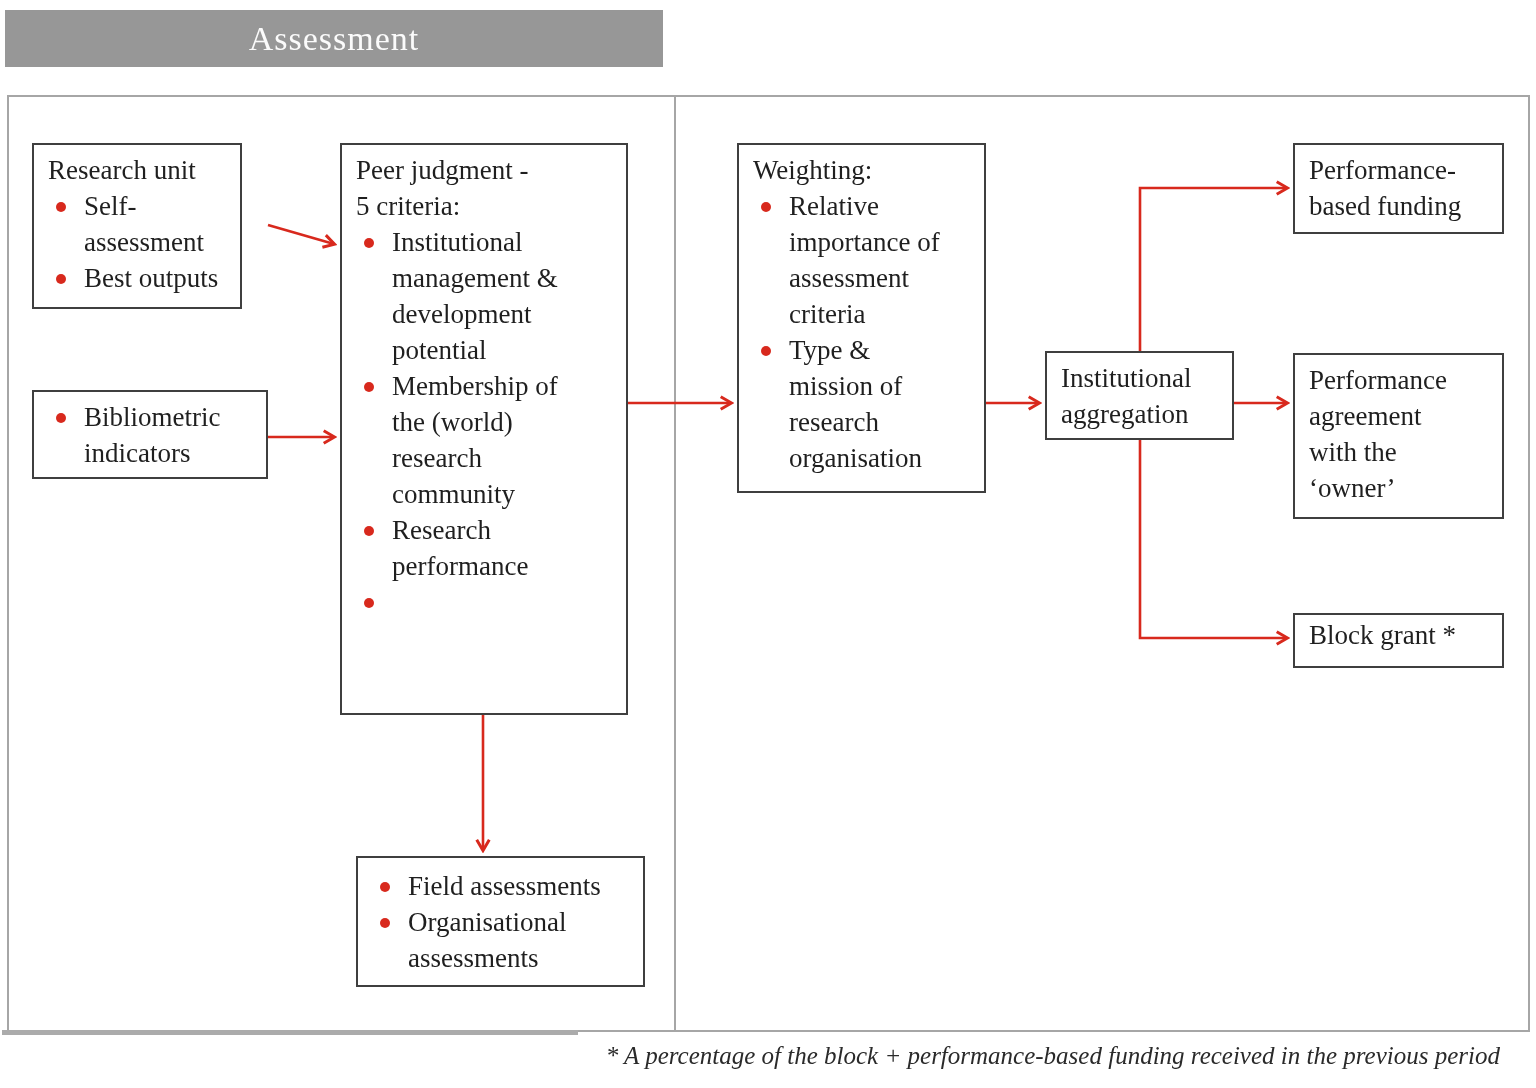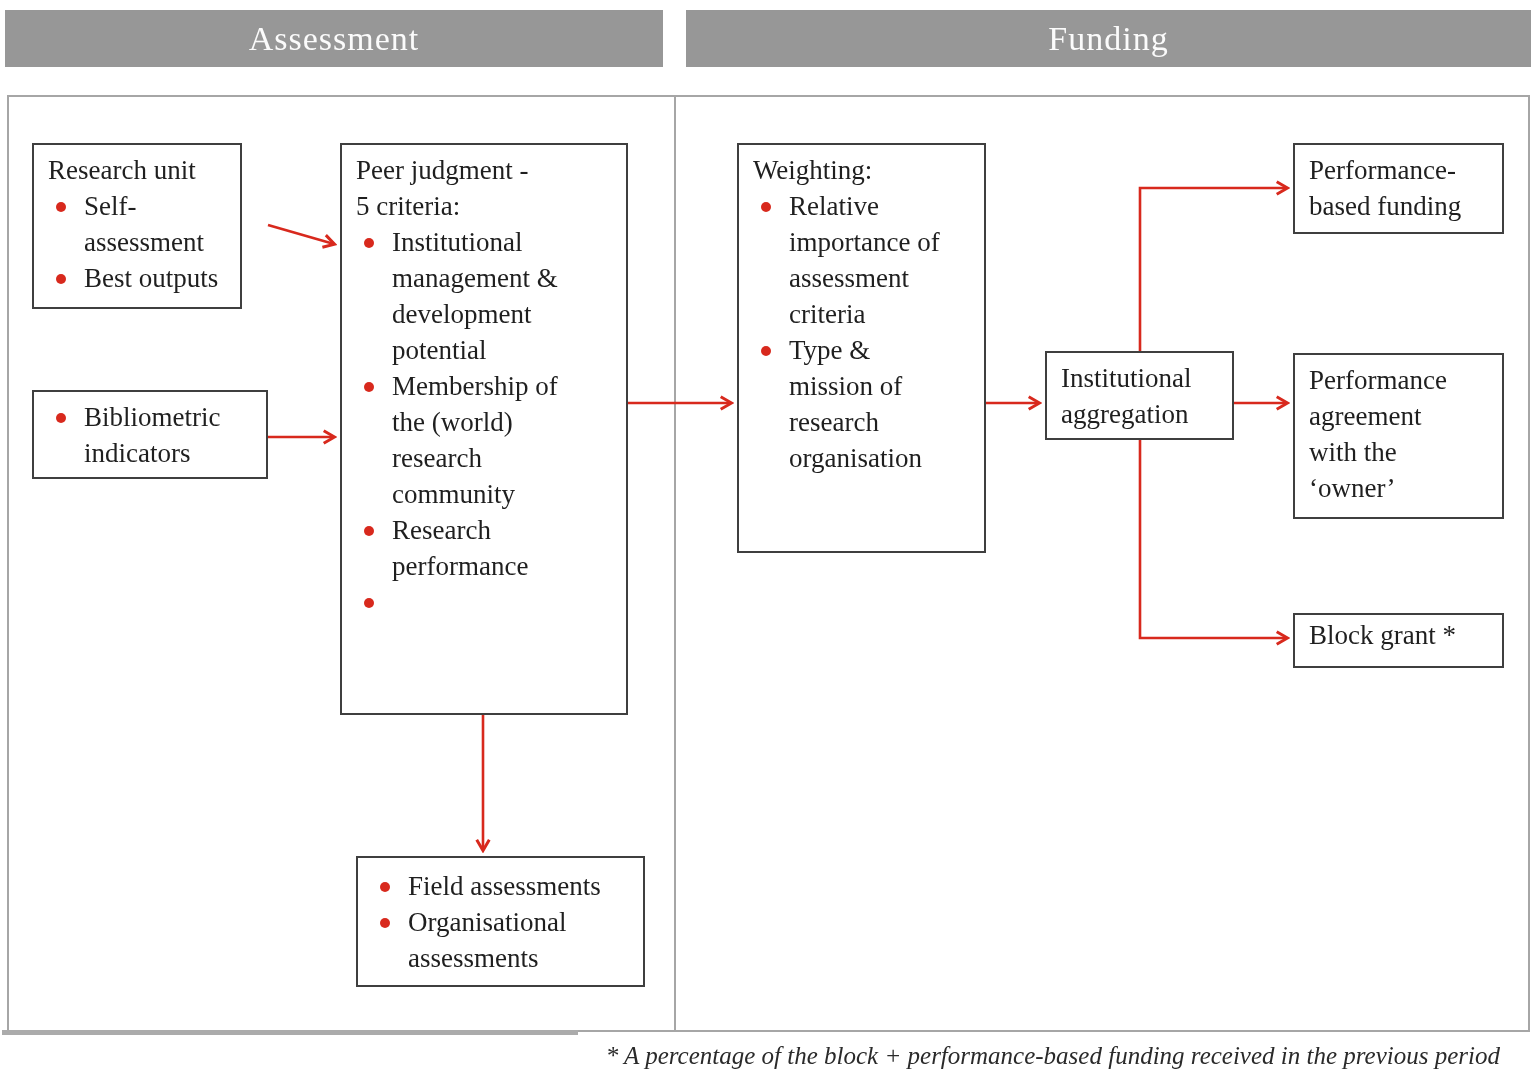--- a/index.html
+++ b/index.html
@@ -56,23 +56,20 @@
     font-size:25px;font-style:italic;color:#2a2a2a;white-space:nowrap;
   }
 </style>
 </head>
 <body>
 
 <div class="canvas">
 
   <div class="hdr hdr-assessment">
     <span>Assessment</span>
-  </div>
-  <div class="hdr hdr-funding">
-    <span>Funding</span>
   </div>
 
   <div class="panel"></div>
   <div class="divider"></div>
   <div class="bottom-shadow"></div>
 
   <svg class="arrows" width="1536" height="1088" viewBox="0 0 1536 1088">
     <defs>
       <marker id="arrowhead" viewBox="0 0 14 14" markerWidth="16" markerHeight="16" markerUnits="userSpaceOnUse" refX="11" refY="7" orient="auto">
         <path d="M2,1.5 L11.5,7 L2,12.5" fill="none" stroke="#d8291d" stroke-width="3"></path>
@@ -149,21 +146,21 @@
         <span class="txt">Field assessments</span>
       </li>
       <li>
         <span class="dot"></span>
         <span class="txt">Organisational
 assessments</span>
       </li>
     </ul>
   </div>
 
-  <div class="box" style="left:737px;top:143px;width:249px;height:410px;">
+  <div class="box" style="left:737px;top:143px;width:249px;height:350px;">
     <div class="box-title">Weighting:</div>
     <ul>
       <li>
         <span class="dot"></span>
         <span class="txt">Relative
 importance of
 assessment
 criteria</span>
       </li>
       <li>

